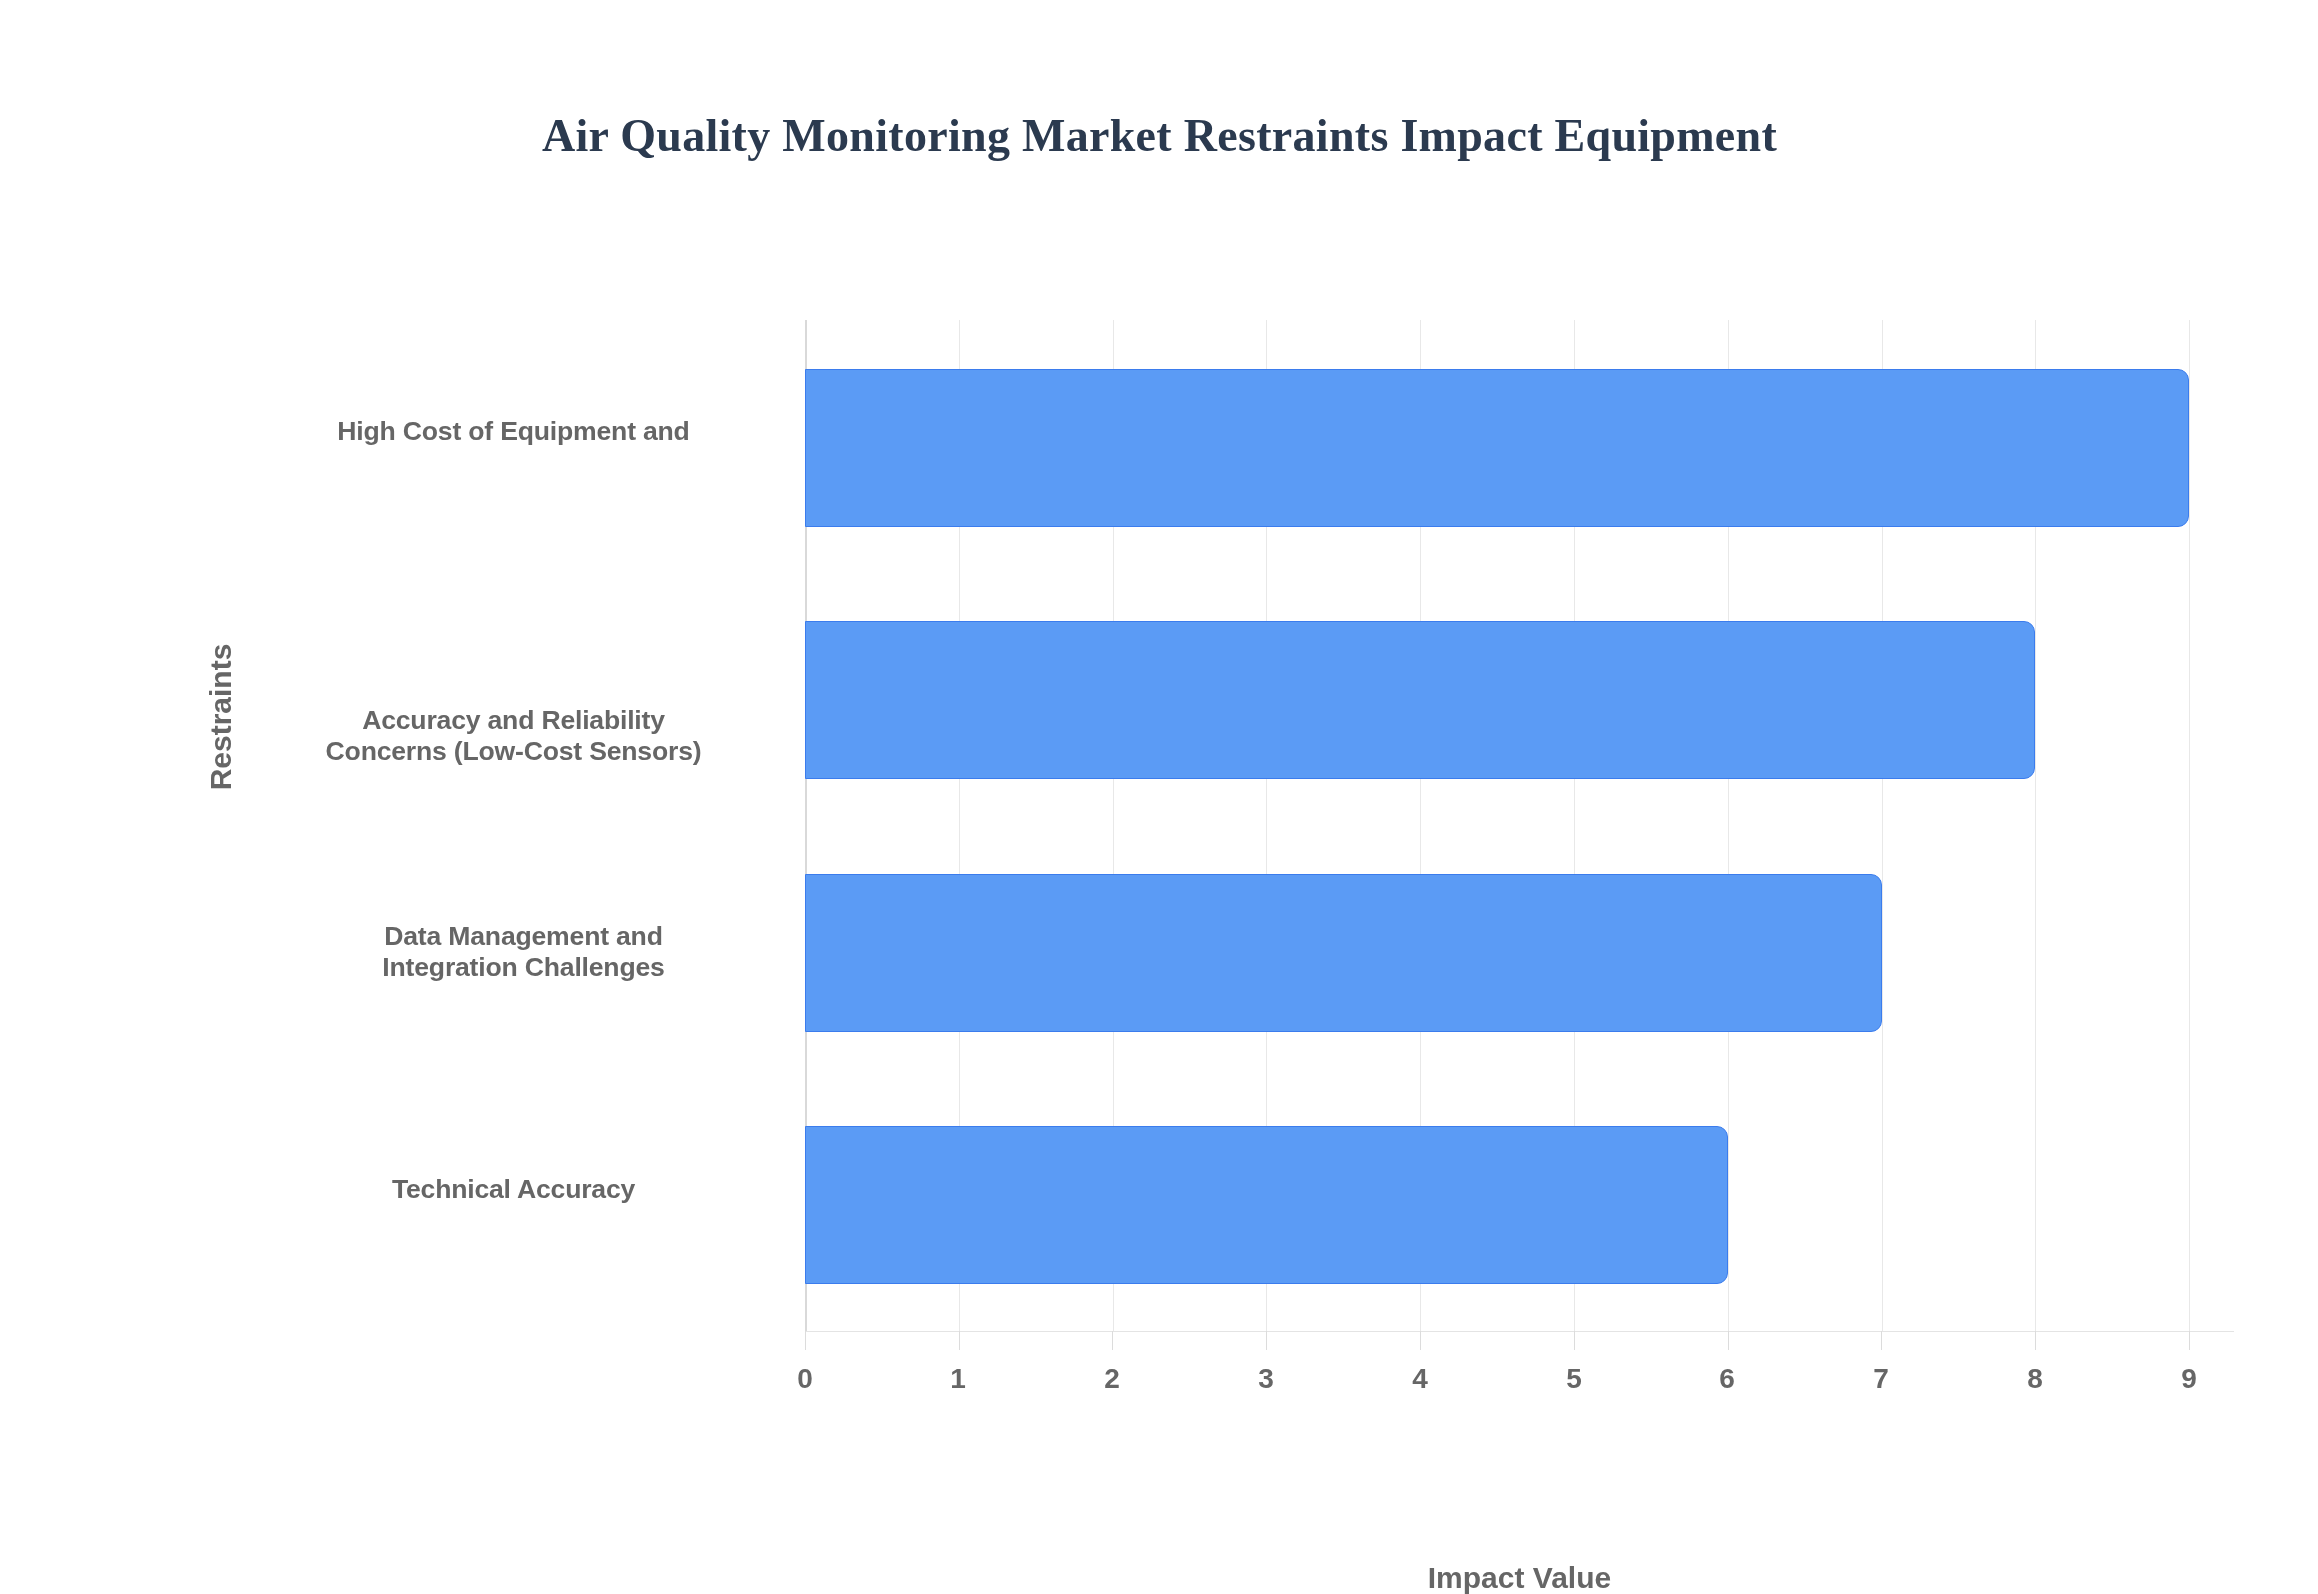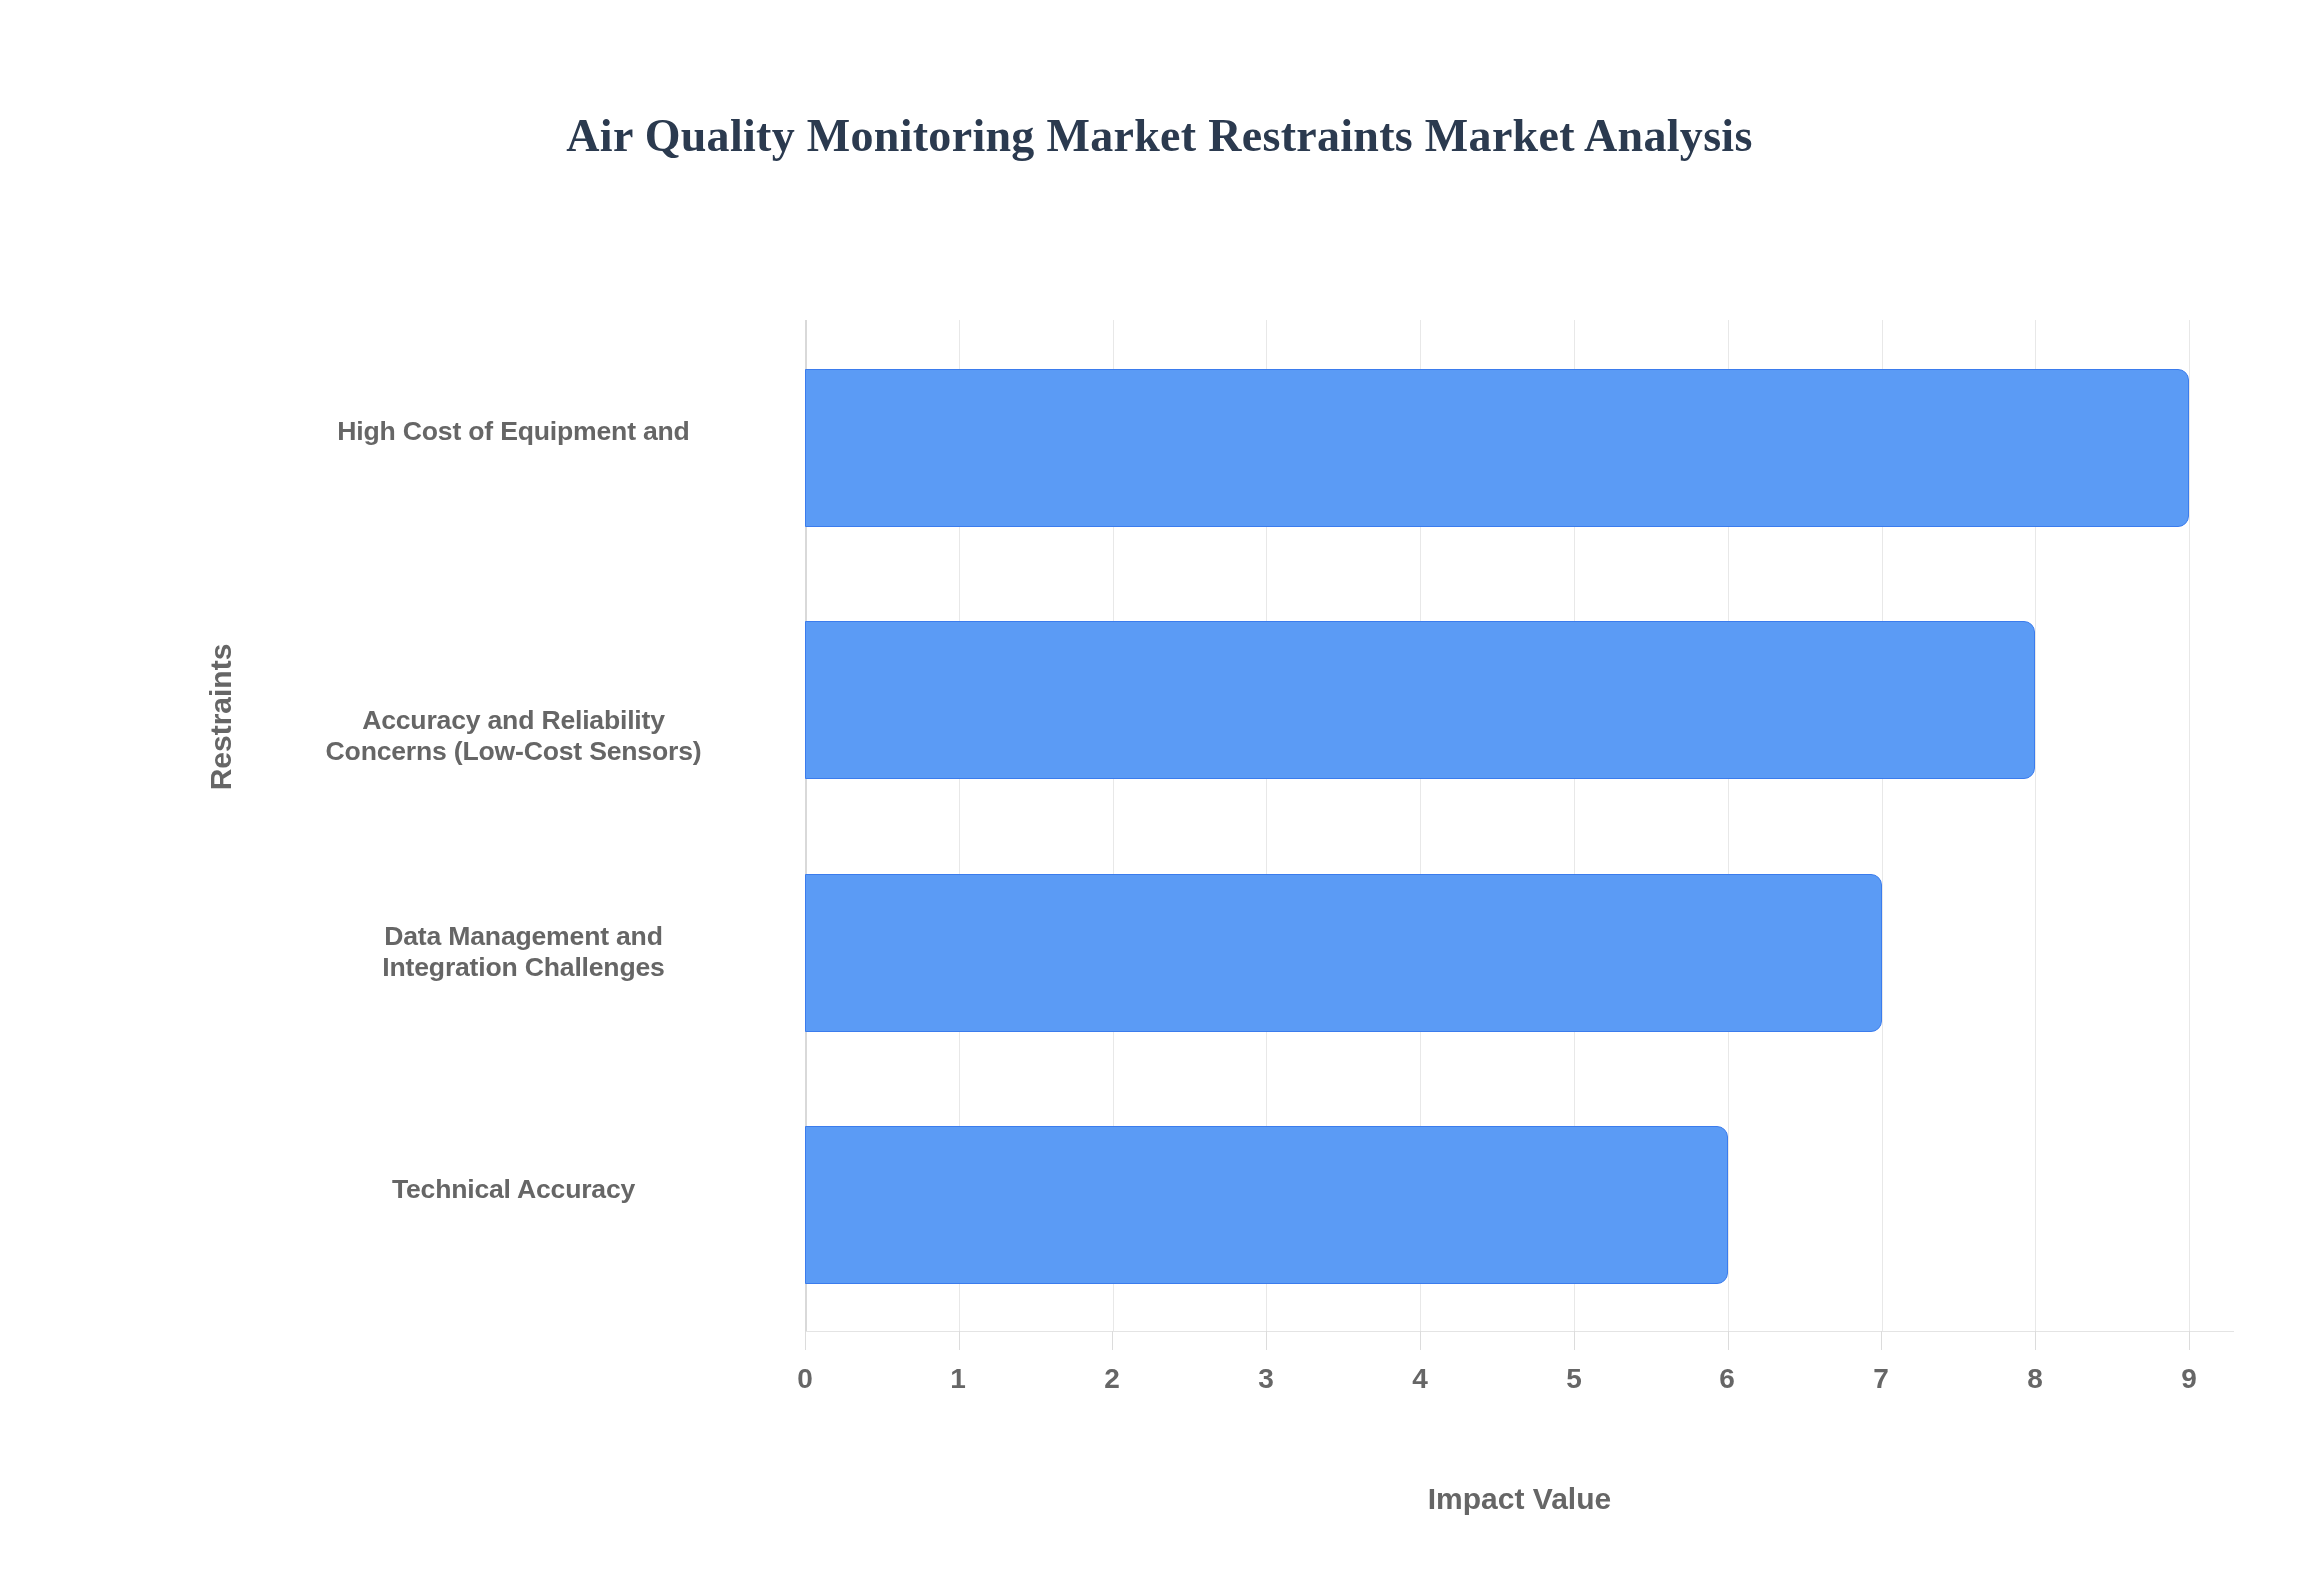--- a/index.html
+++ b/index.html
@@ -103,21 +103,21 @@
     text-align: center;
     font-size: 28px;
     font-weight: bold;
     color: #666666;
   }
 
   
   #x-axis-title {
     position: absolute;
     left: 805px;
-    top: 1482px;
+    top: 1561px;
     width: 1429px;
     text-align: center;
     font-size: 30px;
     font-weight: bold;
     color: #666666;
   }
   #y-axis-title {
     position: absolute;
     left: 124px;
     top: 700px;
@@ -127,21 +127,21 @@
     font-weight: bold;
     color: #666666;
     transform: rotate(-90deg);
     transform-origin: center center;
     white-space: nowrap;
   }
 </style>
 </head>
 <body>
 
-<div id="chart-title">Air Quality Monitoring Market Restraints Market Analysis</div>
+<div id="chart-title">Air Quality Monitoring Market Restraints Impact Equipment</div>
 
 <div id="plot-area">
 
 <div class="gridline axis-zero" style="left: 0px;"></div>
     <div class="gridline" style="left: 154px;"></div>
     <div class="gridline" style="left: 308px;"></div>
     <div class="gridline" style="left: 461px;"></div>
     <div class="gridline" style="left: 615px;"></div>
     <div class="gridline" style="left: 769px;"></div>
     <div class="gridline" style="left: 923px;"></div>

